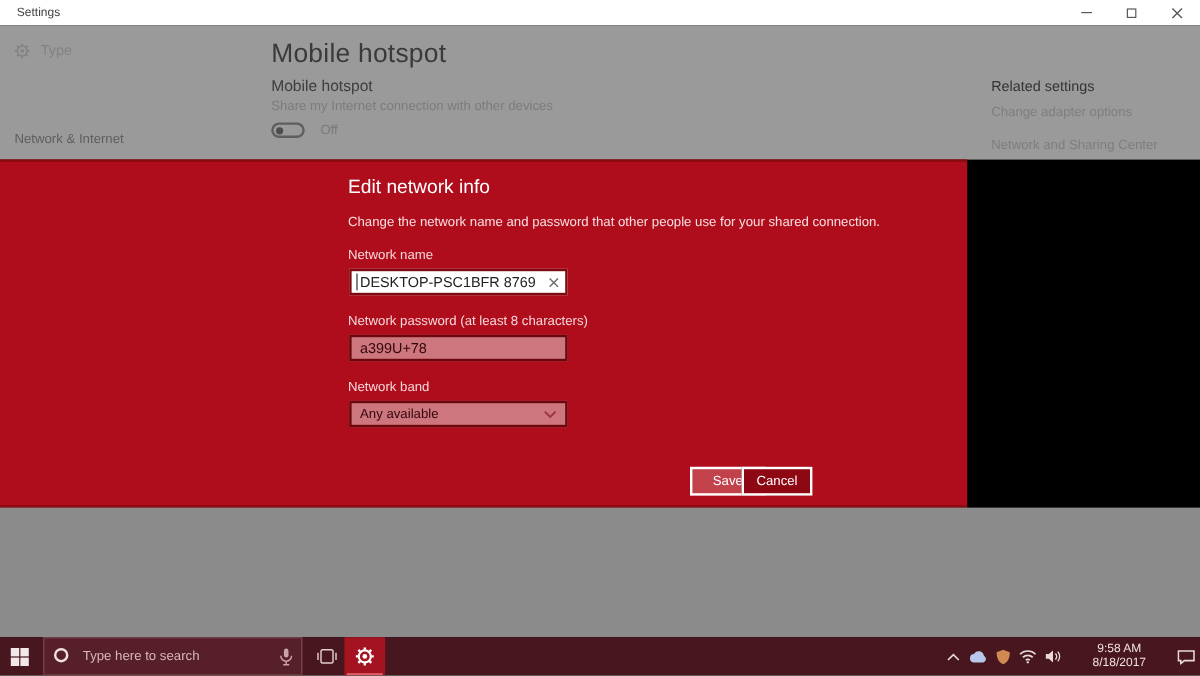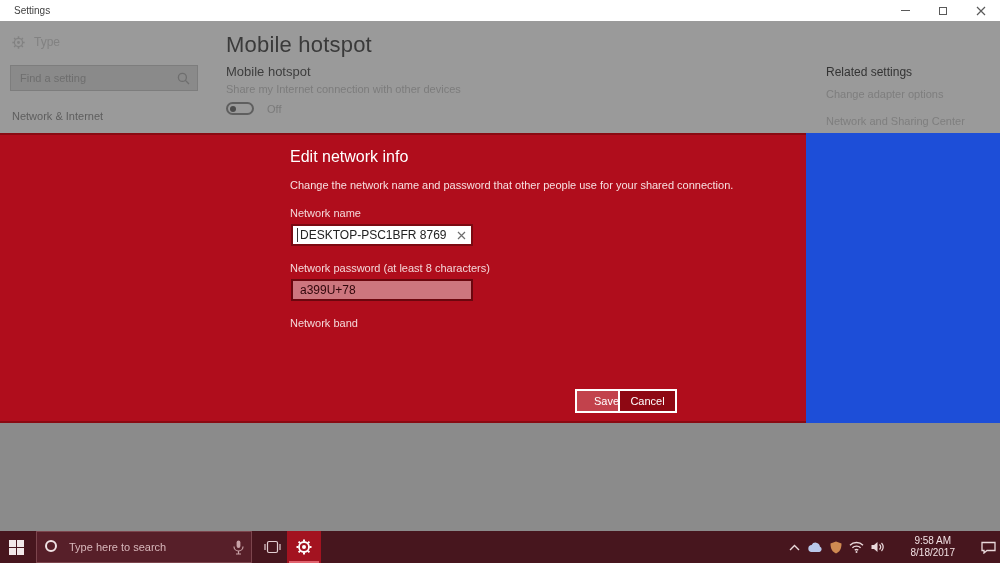--- a/index.html
+++ b/index.html
@@ -1,18 +1,18 @@
 <!DOCTYPE html>
 <html><head>
 <meta charset="utf-8">
 <style>
   * { margin:0; padding:0; box-sizing:border-box; }
   html,body { width:1000px; height:563px; }
   body { font-family:"Liberation Sans", sans-serif; }
-  .screen { position:relative; width:1000px; height:563px; overflow:hidden; background:#1d4ed8; }
+  .screen { position:relative; width:1000px; height:563px; overflow:hidden; background:#000000; }
 
   
   .titlebar { position:absolute; left:0; top:0; width:1000px; height:21px; background:#ffffff; }
   .titlebar .app-title { position:absolute; left:14px; top:0; line-height:21px; font-size:10px; color:#3f3f3f; }
   .win-controls { position:absolute; right:0; top:0; height:21px; display:flex; }
   .win-btn { width:38px; height:21px; display:flex; align-items:center; justify-content:center; }
   .glyph-min { width:9px; height:1px; background:#5a5a5a; }
   .glyph-max { width:8px; height:8px; border:1px solid #5a5a5a; }
 
   
@@ -99,27 +99,20 @@
     <div class="home-item">
       <svg width="13" height="13" viewBox="0 0 14 14">
         <circle cx="7" cy="7" r="4.4" fill="none" stroke="#828282" stroke-width="1.3"></circle>
         <circle cx="7" cy="7" r="1.6" fill="#828282"></circle>
         <g stroke="#828282" stroke-width="1.6">
             <path d="M7 0.4 V2.2 M7 11.8 V13.6 M0.4 7 H2.2 M11.8 7 H13.6 M2.3 2.3 L3.6 3.6 M10.4 10.4 L11.7 11.7 M11.7 2.3 L10.4 3.6 M3.6 10.4 L2.3 11.7"></path>
           </g>
       </svg>
       <span>Type</span>
     </div>
-    <div class="sb-search">
-      <input type="text" placeholder="Find a setting" style="">
-      <svg class="mag" width="13" height="13" viewBox="0 0 13 13">
-        <circle cx="5.4" cy="5.4" r="4" fill="none" stroke="#6e6e6e" stroke-width="1.3"></circle>
-        <path d="M8.4 8.4 L12 12" stroke="#6e6e6e" stroke-width="1.3"></path>
-      </svg>
-    </div>
     <div class="sb-section">Network &amp; Internet</div>
 
     <div class="page-title">Mobile hotspot</div>
     <div class="sec-title">Mobile hotspot</div>
     <div class="sec-desc">Share my Internet connection with other devices</div>
     <div class="toggle-row">
       <div class="toggle">
           <span class="knob"></span>
         </div>
       <span class="toggle-label">Off</span>
@@ -144,20 +137,26 @@
           </svg>
       </div>
     </div>
 
     <div class="dlg-label lbl-pass">Network password (at least 8 characters)</div>
     <div class="field f-pass">
       <input type="text" value="a399U+78" style="">
     </div>
 
     <div class="dlg-label lbl-band">Network band</div>
+    <div class="dropdown">
+      <span class="dd-text">Any available</span>
+      <svg width="11" height="7" viewBox="0 0 11 7">
+          <path d="M1 1 L5.5 5.5 L10 1" fill="none" stroke="#9c323b" stroke-width="1.5"></path>
+        </svg>
+    </div>
 
     <div class="dlg-btn btn-save">Save</div>
     <div class="dlg-btn btn-cancel">Cancel</div>
   </div>
 
   <div class="desktop-lower"></div>
 
   <div class="taskbar">
     <div class="start-btn">
       <span class="win-logo">

